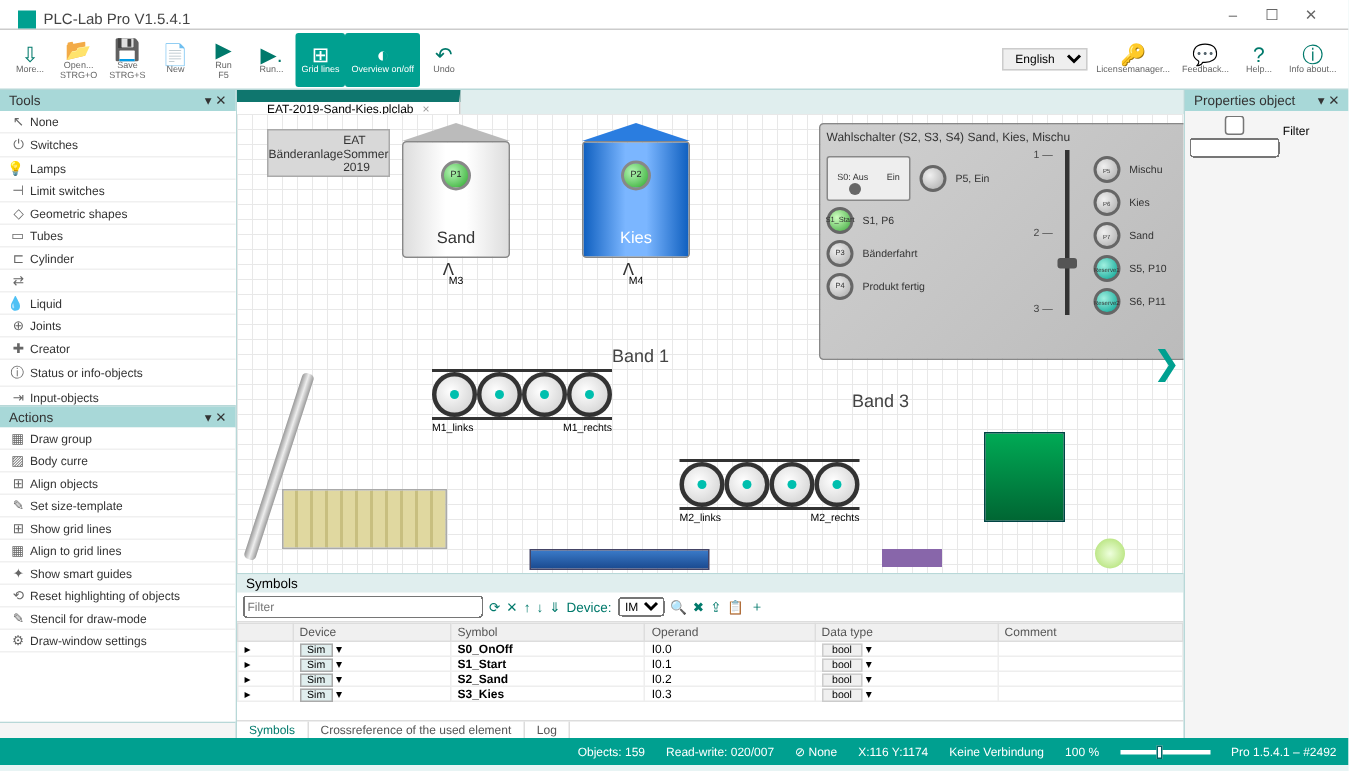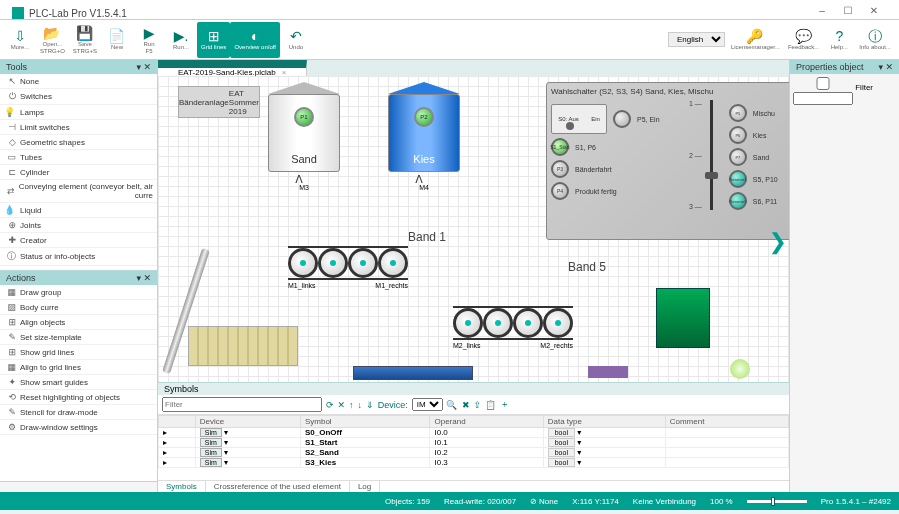--- a/index.html
+++ b/index.html
@@ -188,21 +188,20 @@
           <div class="tool-item">
             <span class="ti-ic">▭</span>
             <span>Tubes</span>
           </div>
           <div class="tool-item">
             <span class="ti-ic">⊏</span>
             <span>Cylinder</span>
           </div>
           <div class="tool-item">
             <span class="ti-ic">⇄</span>
-            <span>Conveying element (conveyor belt, air curre</span>
           </div>
           <div class="tool-item">
             <span class="ti-ic">💧</span>
             <span>Liquid</span>
           </div>
           <div class="tool-item">
             <span class="ti-ic">⊕</span>
             <span>Joints</span>
           </div>
           <div class="tool-item">
@@ -376,21 +375,21 @@
                 <div class="wheel"></div>
                 <div class="wheel"></div>
                 <div class="wheel"></div>
               </div></div>
           <div style="display:flex;justify-content:space-between;font-size:7px;margin-top:2px">
               <span>M1_links</span>
               <span>M1_rechts</span>
             </div>
         </div>
 
-        <div class="obj band-lbl" style="left:410px; top:184px">Band 5</div>
+        <div class="obj band-lbl" style="left:410px; top:184px">Band 3</div>
         <div class="obj" style="left:295px; top:230px">
           <div class="conv-box"><div class="conveyor">
                 <div class="wheel"></div>
                 <div class="wheel"></div>
                 <div class="wheel"></div>
                 <div class="wheel"></div>
               </div></div>
           <div style="display:flex;justify-content:space-between;font-size:7px;margin-top:2px">
               <span>M2_links</span>
               <span>M2_rechts</span>

